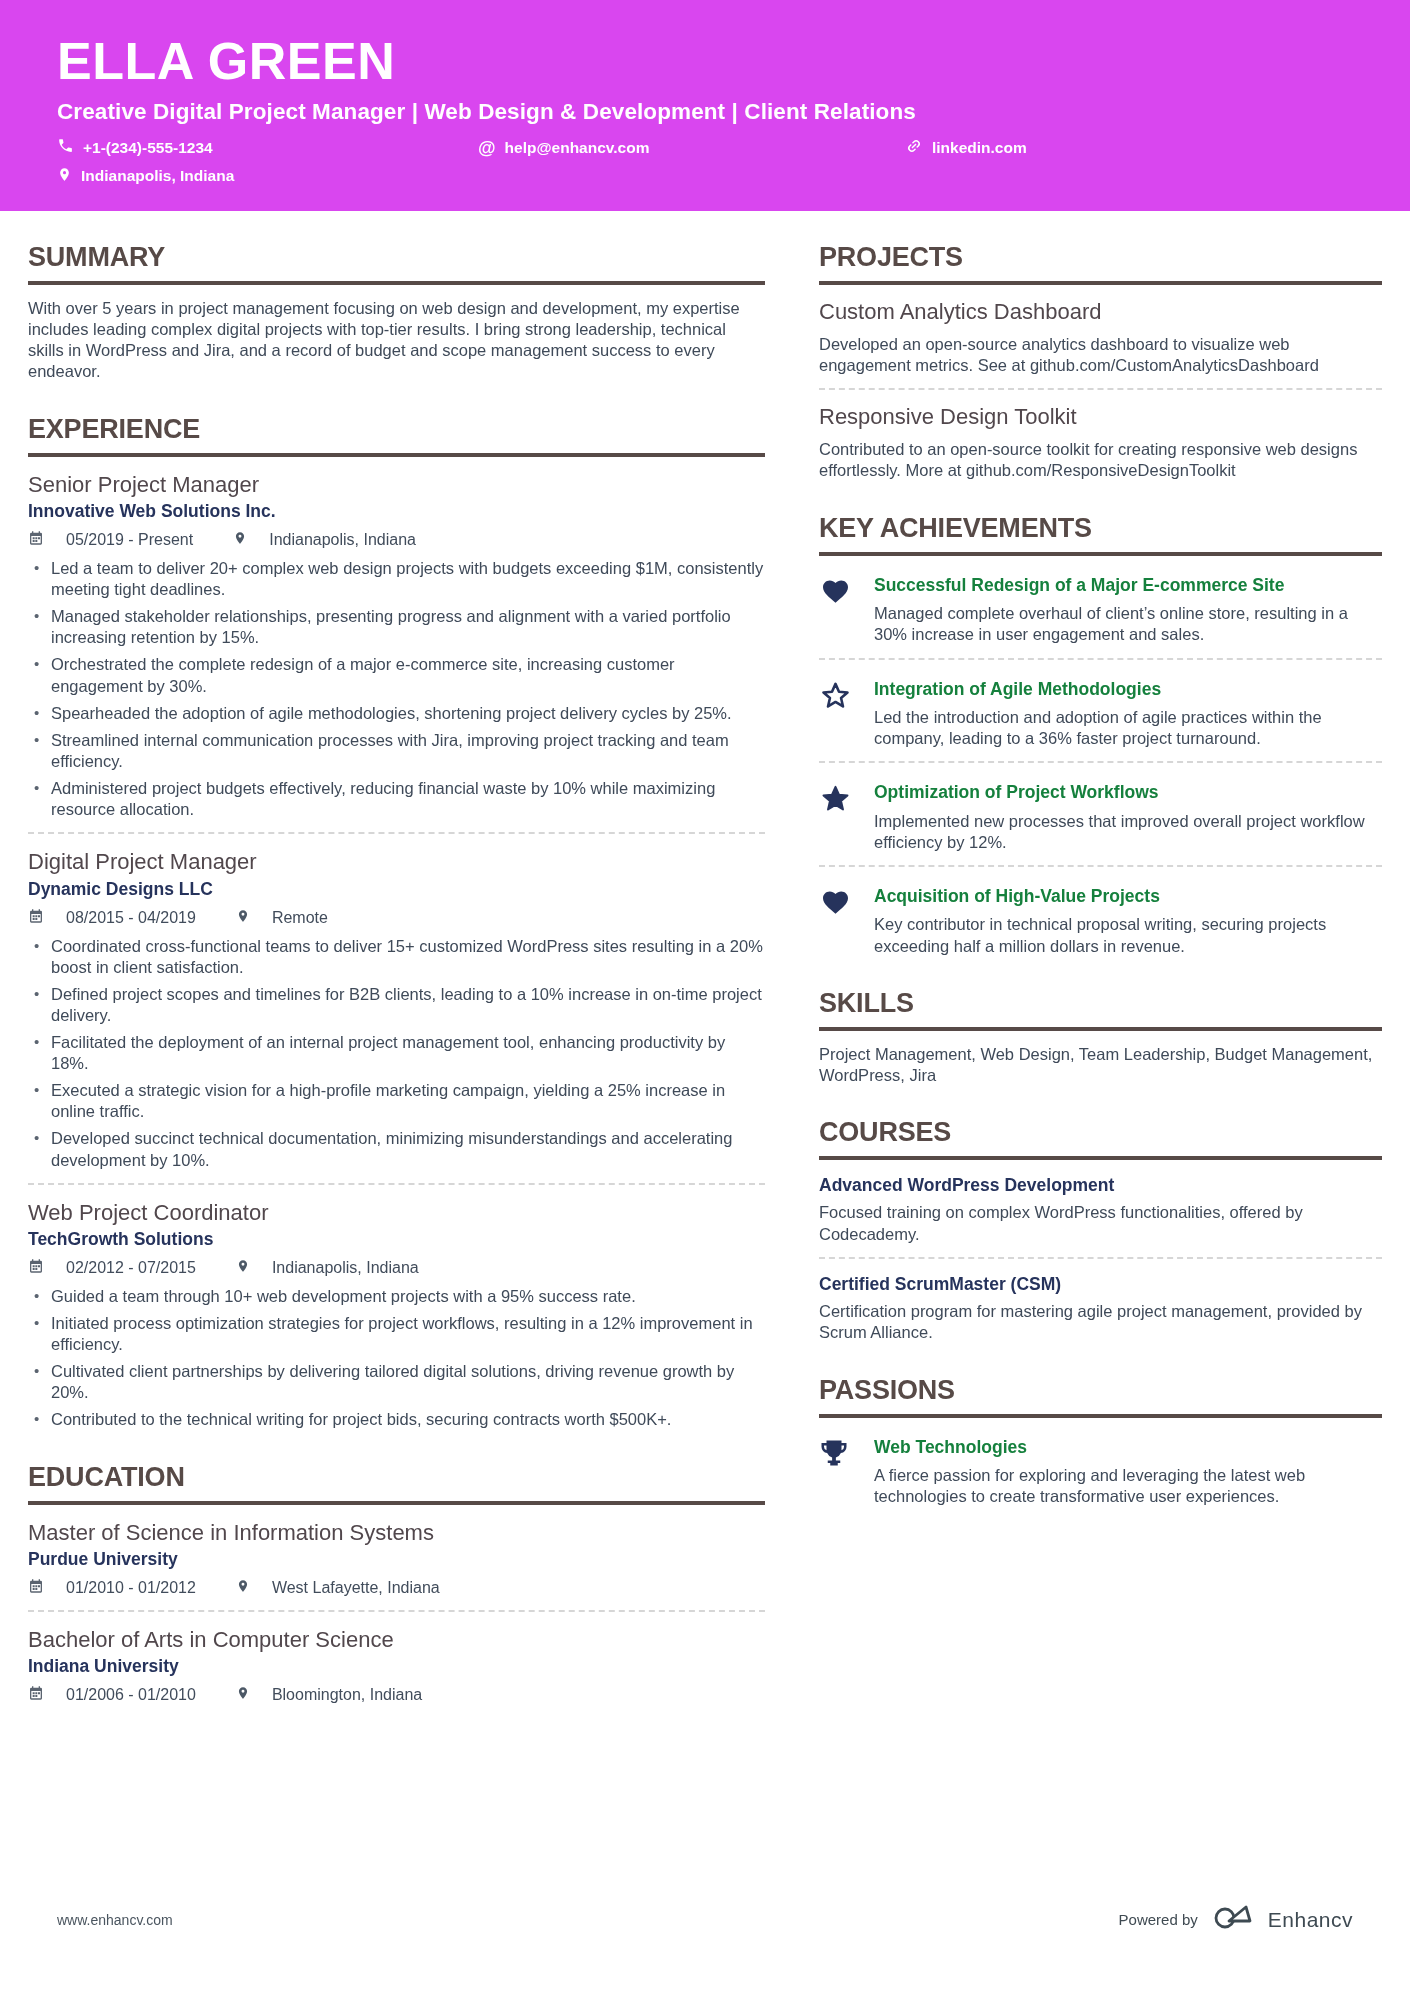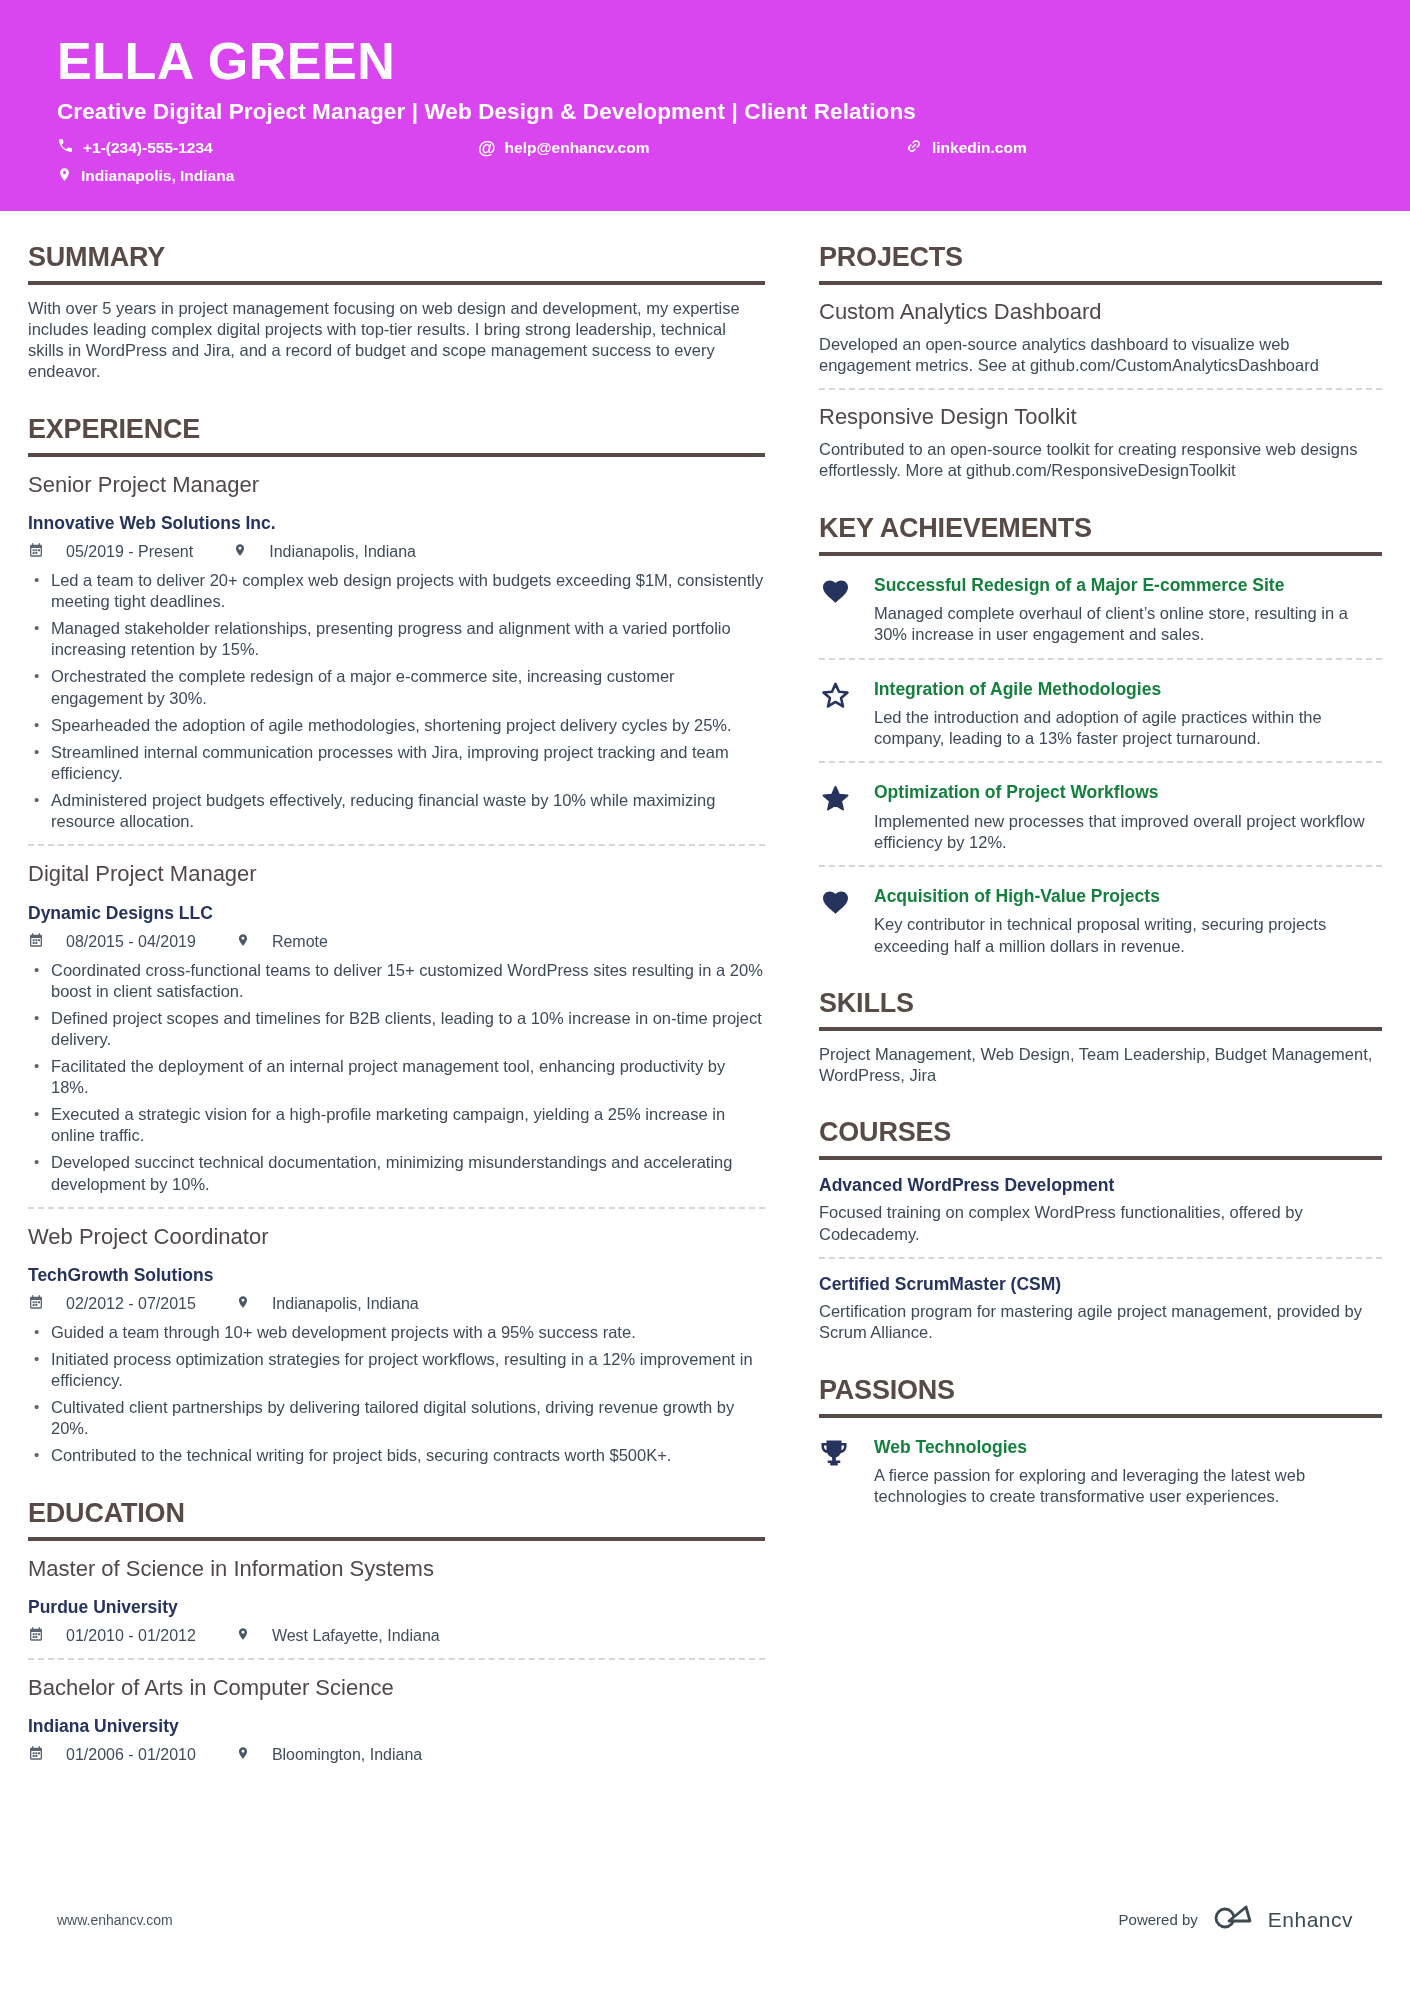--- a/index.html
+++ b/index.html
@@ -39,21 +39,21 @@
   .col-right { flex:1 1 auto; min-width:0; }
   .section { margin-top:31px; }
   .sec-h {
     font-size:27px; font-weight:800; color:#574a47; letter-spacing:-0.2px;
     padding-bottom:8px; border-bottom:4px solid #574a47;
   }
   .body-text { font-size:16.5px; line-height:1.29; color:#3f4a59; }
   .summary-p { margin-top:13px; }
   
   .entry-title { margin-top:15px; font-size:22px; font-weight:400; color:#51474c; line-height:1.15; }
-  .entry-org   { margin-top:16px; font-size:17.5px; font-weight:700; color:#26335c; }
+  .entry-org   { margin-top:4px; font-size:17.5px; font-weight:700; color:#26335c; }
   .meta-row { margin-top:8px; display:flex; align-items:center; font-size:16px; color:#414c5b; }
   .meta-item { display:flex; align-items:center; gap:22px; }
   .meta-item + .meta-item { margin-left:40px; }
   ul.bullets { margin-top:8px; list-style:none; }
   ul.bullets li {
     position:relative; padding-left:23px; margin-bottom:6px;
     font-size:16.5px; line-height:1.28; color:#3f4a59;
   }
   ul.bullets li::before {
     content:"•"; position:absolute; left:6px; top:0; color:#5b6470; font-size:15px;
@@ -291,21 +291,21 @@
         <div class="divider"></div>
 
         <div class="ach">
           <div class="ach-ico">
             <svg width="33" height="31" viewBox="0 0 24 24" fill="none" stroke="#26335c" stroke-width="2" stroke-linejoin="round">
                 <path d="M12 3l2.7 6.1 6.6.55-5 4.35 1.5 6.5L12 17l-5.8 3.5 1.5-6.5-5-4.35 6.6-.55L12 3z"></path>
               </svg>
           </div>
           <div>
             <div class="ach-title">Integration of Agile Methodologies</div>
-            <p class="body-text ach-desc">Led the introduction and adoption of agile practices within the company, leading to a 13% faster project turnaround.</p>
+            <p class="body-text ach-desc">Led the introduction and adoption of agile practices within the company, leading to a 36% faster project turnaround.</p>
           </div>
         </div>
         <div class="divider"></div>
 
         <div class="ach">
           <div class="ach-ico">
             <svg width="33" height="31" viewBox="0 0 24 24" fill="#26335c" stroke="#26335c" stroke-width="1.5" stroke-linejoin="round">
                 <path d="M12 3l2.7 6.1 6.6.55-5 4.35 1.5 6.5L12 17l-5.8 3.5 1.5-6.5-5-4.35 6.6-.55L12 3z"></path>
               </svg>
           </div>

